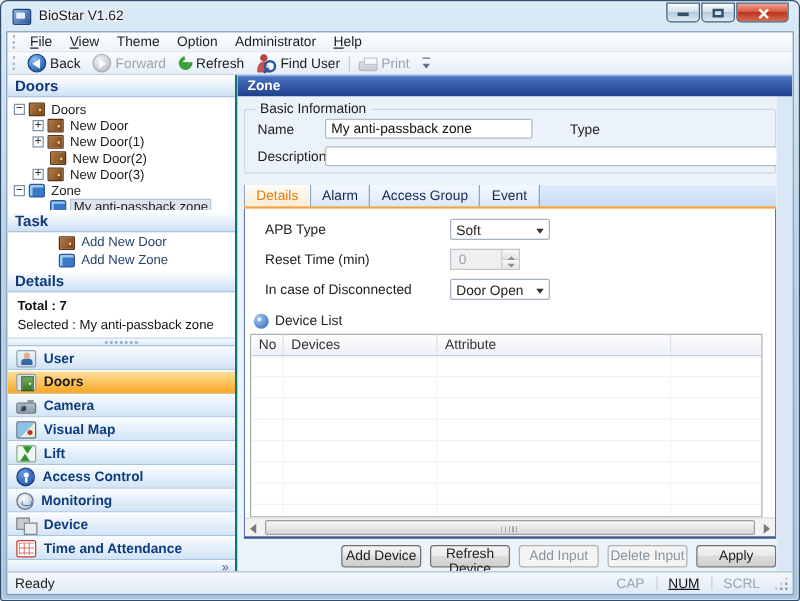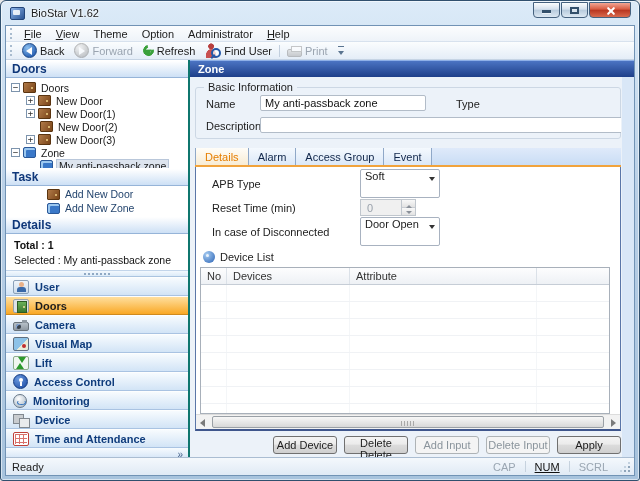--- a/index.html
+++ b/index.html
@@ -126,21 +126,21 @@
   .tabstrip{flex:none;height:19px;margin-top:9px;display:flex;background:linear-gradient(#dfeafa,#c9ddf5);border-bottom:2px solid #f1a33c;}
   .tab{display:flex;align-items:center;padding:0 9px;font-size:11px;color:#10264a;
     background:linear-gradient(#f4f9fe,#dbe8f8);border-right:1px solid #8fa8c8;}
   .tab:first-child{border-left:1px solid #8fa8c8;}
   .tab.active{color:var(--tab-active,#e67e00);background:linear-gradient(#fffdf8,#f8ecd4);}
   
   .cbox{flex:1;background:#fff;border:1px solid #5a76a8;border-top:none;border-bottom-width:2px;border-bottom-color:#3f568c;
     display:flex;flex-direction:column;overflow:hidden;padding-top:8px;}
   .form-row{flex:none;height:17px;margin:0 0 7px 16px;display:flex;align-items:center;}
   .form-row .flabel{width:148px;font-size:11px;color:#222;flex:none;}
-  .combo{width:80px;height:29px;border:1px solid #a8b2c0;border-radius:2px;background:#fff;display:flex;align-items:flex-start;padding-left:4px;position:relative;font-size:11px;color:#222;}
+  .combo{width:80px;height:17px;border:1px solid #a8b2c0;border-radius:2px;background:#fff;display:flex;align-items:flex-end;padding-left:4px;position:relative;font-size:11px;color:#222;}
   .combo::after{content:"";position:absolute;right:4px;top:7px;border:3.5px solid transparent;border-top:4px solid #333;}
   .spinner{width:56px;height:17px;border:1px solid #c0c6cd;background:#f0f0f0;display:flex;font-size:11px;color:#9aa2ac;}
   .spin-val{flex:1;padding:2px 0 0 6px;}
   .spin-btns{width:14px;border-left:1px solid #c0c6cd;display:flex;flex-direction:column;}
   .spin-up,.spin-dn{flex:1;position:relative;background:linear-gradient(#f8f8f8,#e2e2e2);}
   .spin-up{border-bottom:1px solid #c8ccd2;}
   .spin-up::after{content:"";position:absolute;left:4px;top:2px;border:3px solid transparent;border-bottom:3px solid #8a9099;}
   .spin-dn::after{content:"";position:absolute;left:4px;top:3px;border:3px solid transparent;border-top:3px solid #8a9099;}
   .dl-head{flex:none;display:flex;align-items:center;gap:5px;margin:4px 0 4px 7px;font-size:11px;color:#222;}
   .dl-icon{width:12px;height:12px;border-radius:50%;background:radial-gradient(circle at 32% 30%,#a6ccf2,#2a62b4);position:relative;flex:none;}
@@ -280,21 +280,21 @@
               <span class="tic tic-door"></span>
               <span>Add New Door</span>
             </div>
             <div class="task-item">
               <span class="tic tic-zone"></span>
               <span>Add New Zone</span>
             </div>
           </div>
         <div class="side-hdr">Details</div>
         <div class="details-body">
-          <div class="details-total">Total : 1</div>
+          <div class="details-total">Total : 7</div>
           <div>Selected : My anti-passback zone</div>
         </div>
         <div class="splitter"></div>
         <div id="navbox">
             <div class="nav-btn">
               <span class="nic nic-user"></span>
               <span class="nav-label">User</span>
             </div>
             <div class="nav-btn selected">
               <span class="nic nic-doors"></span>
@@ -446,21 +446,21 @@
               <span class="sb-btn sb-left"></span>
               <div class="sb-thumb">
                 <span class="sb-grip"></span>
               </div>
               <span class="sb-btn sb-right" style="margin-left:auto;"></span>
             </div>
           </div>
 
           <div class="btn-row" id="btnrow">
               <button class="wbtn7">Add Device</button>
-              <button class="wbtn7">Delete Delete</button>
+              <button class="wbtn7">Refresh Device</button>
               <button class="wbtn7 off" disabled="">Add Input</button>
               <button class="wbtn7 off" disabled="">Delete Input</button>
               <button class="wbtn7">Apply</button>
             </div>
         </div>
       </div>
     </div>
 
     <div class="statusbar">
       <span>Ready</span>

